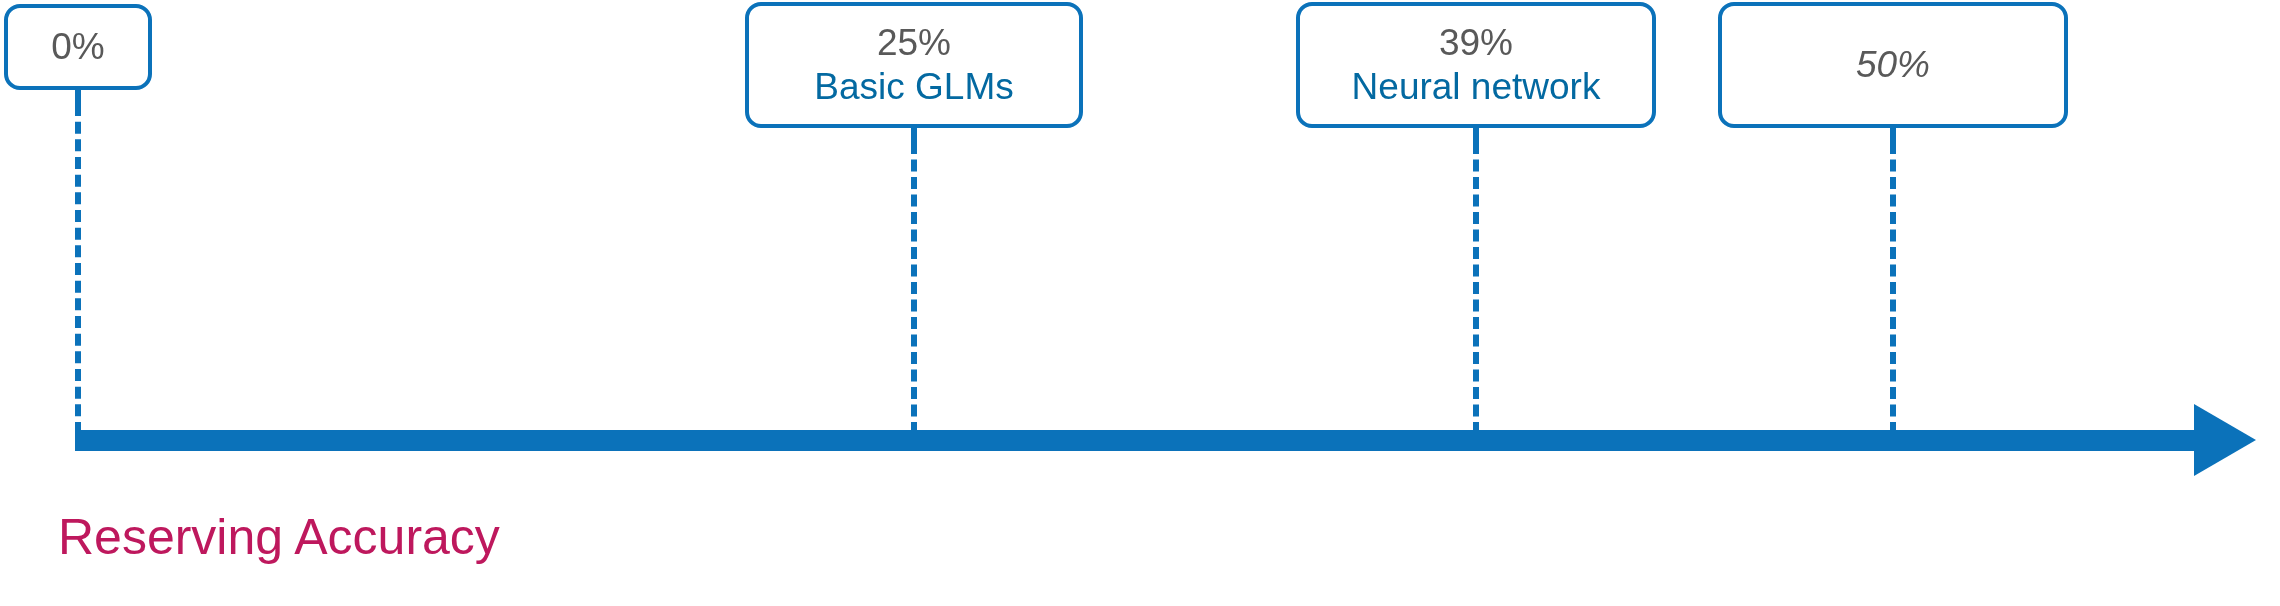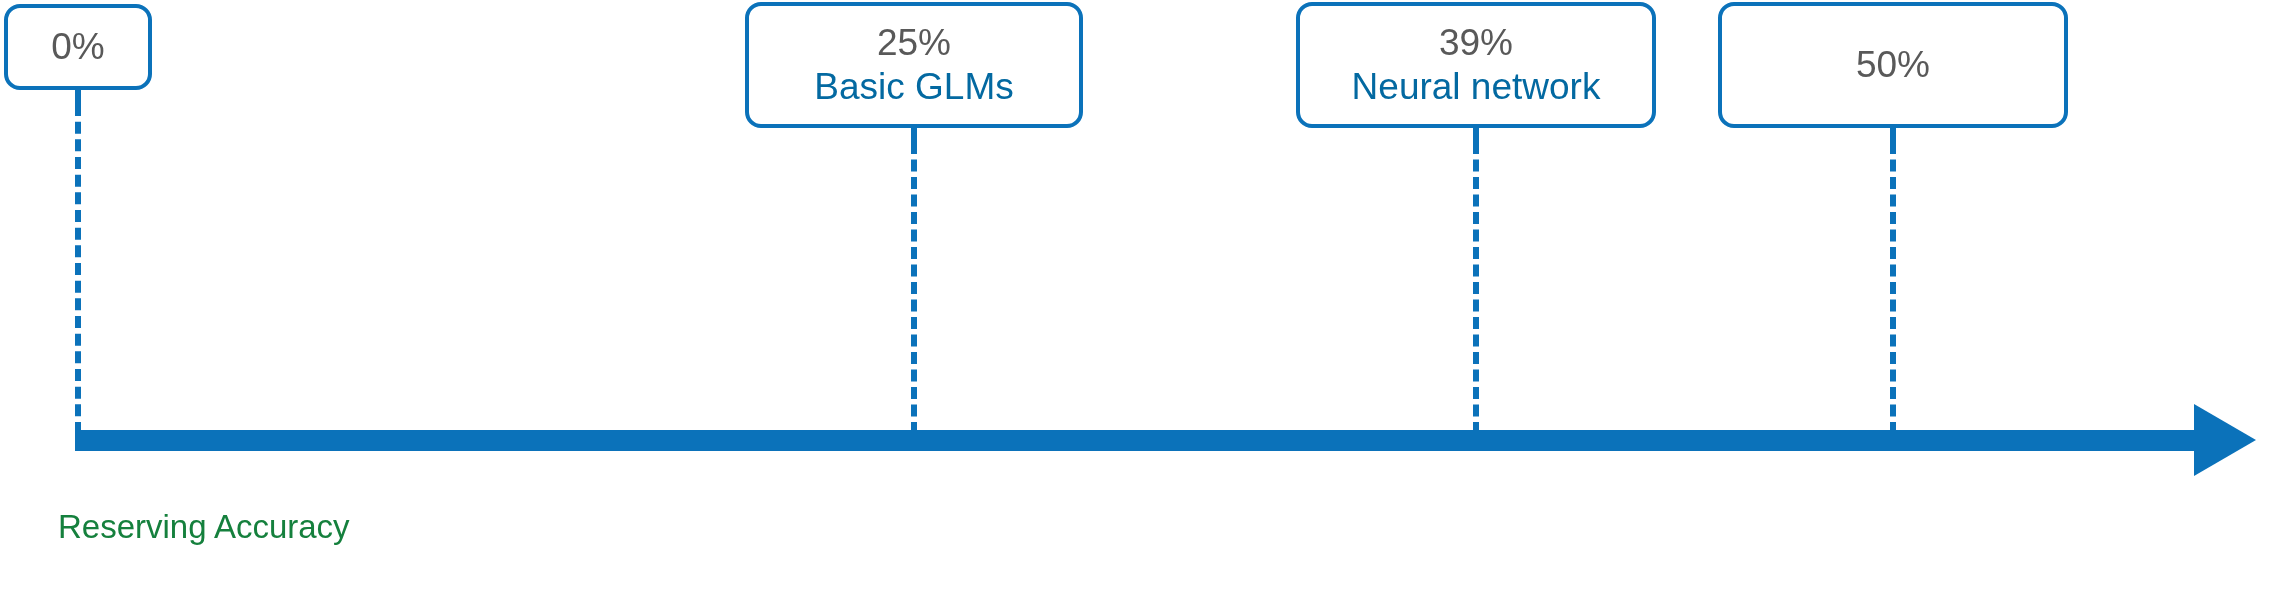--- a/index.html
+++ b/index.html
@@ -64,22 +64,22 @@
     width: 0;
     height: 0;
     border-top: 36px solid transparent;
     border-bottom: 36px solid transparent;
     border-left: 62px solid #0B72BA;
   }
 
   
   .axis-caption {
     position: absolute;
-    font-size: 33px;
-    color: #15803d;
+    font-size: 50px;
+    color: #be185d;
     white-space: nowrap;
   }
 </style>
 </head>
 <body>
 
 <div id="canvas">
 
   <div class="milestone-box" style="left:4px; top:4px; width:148px; height:86px;">
     <span class="milestone-value">0%</span>
@@ -94,21 +94,21 @@
   <div class="connector-stub" style="left:911px; top:128px; height:18px;"></div>
   <div class="connector" style="left:911px; top:142px; height:292px;"></div>
 
   <div class="milestone-box" style="left:1296px; top:2px; width:360px; height:126px;">
     <span class="milestone-value">39%</span>
     <span class="milestone-label">Neural network</span>
   </div>
   <div class="connector-stub" style="left:1473px; top:128px; height:18px;"></div>
   <div class="connector" style="left:1473px; top:142px; height:292px;"></div>
 
-  <div class="milestone-box" style="left:1718px; top:2px; width:350px; height:126px;">
+  <div class="milestone-box" style="left:1718px; top:2px; width:350px; height:126px;font-style:italic;">
     <span class="milestone-value">50%</span>
   </div>
   <div class="connector-stub" style="left:1890px; top:128px; height:18px;"></div>
   <div class="connector" style="left:1890px; top:142px; height:292px;"></div>
 
   <div class="axis-line" style="left:75px; top:430px; width:2120px; height:21px;"></div>
   <div class="axis-arrow" style="left:2194px; top:404px;"></div>
 
   <div class="axis-caption" style="left:58px; top:508px;">Reserving Accuracy</div>
 

